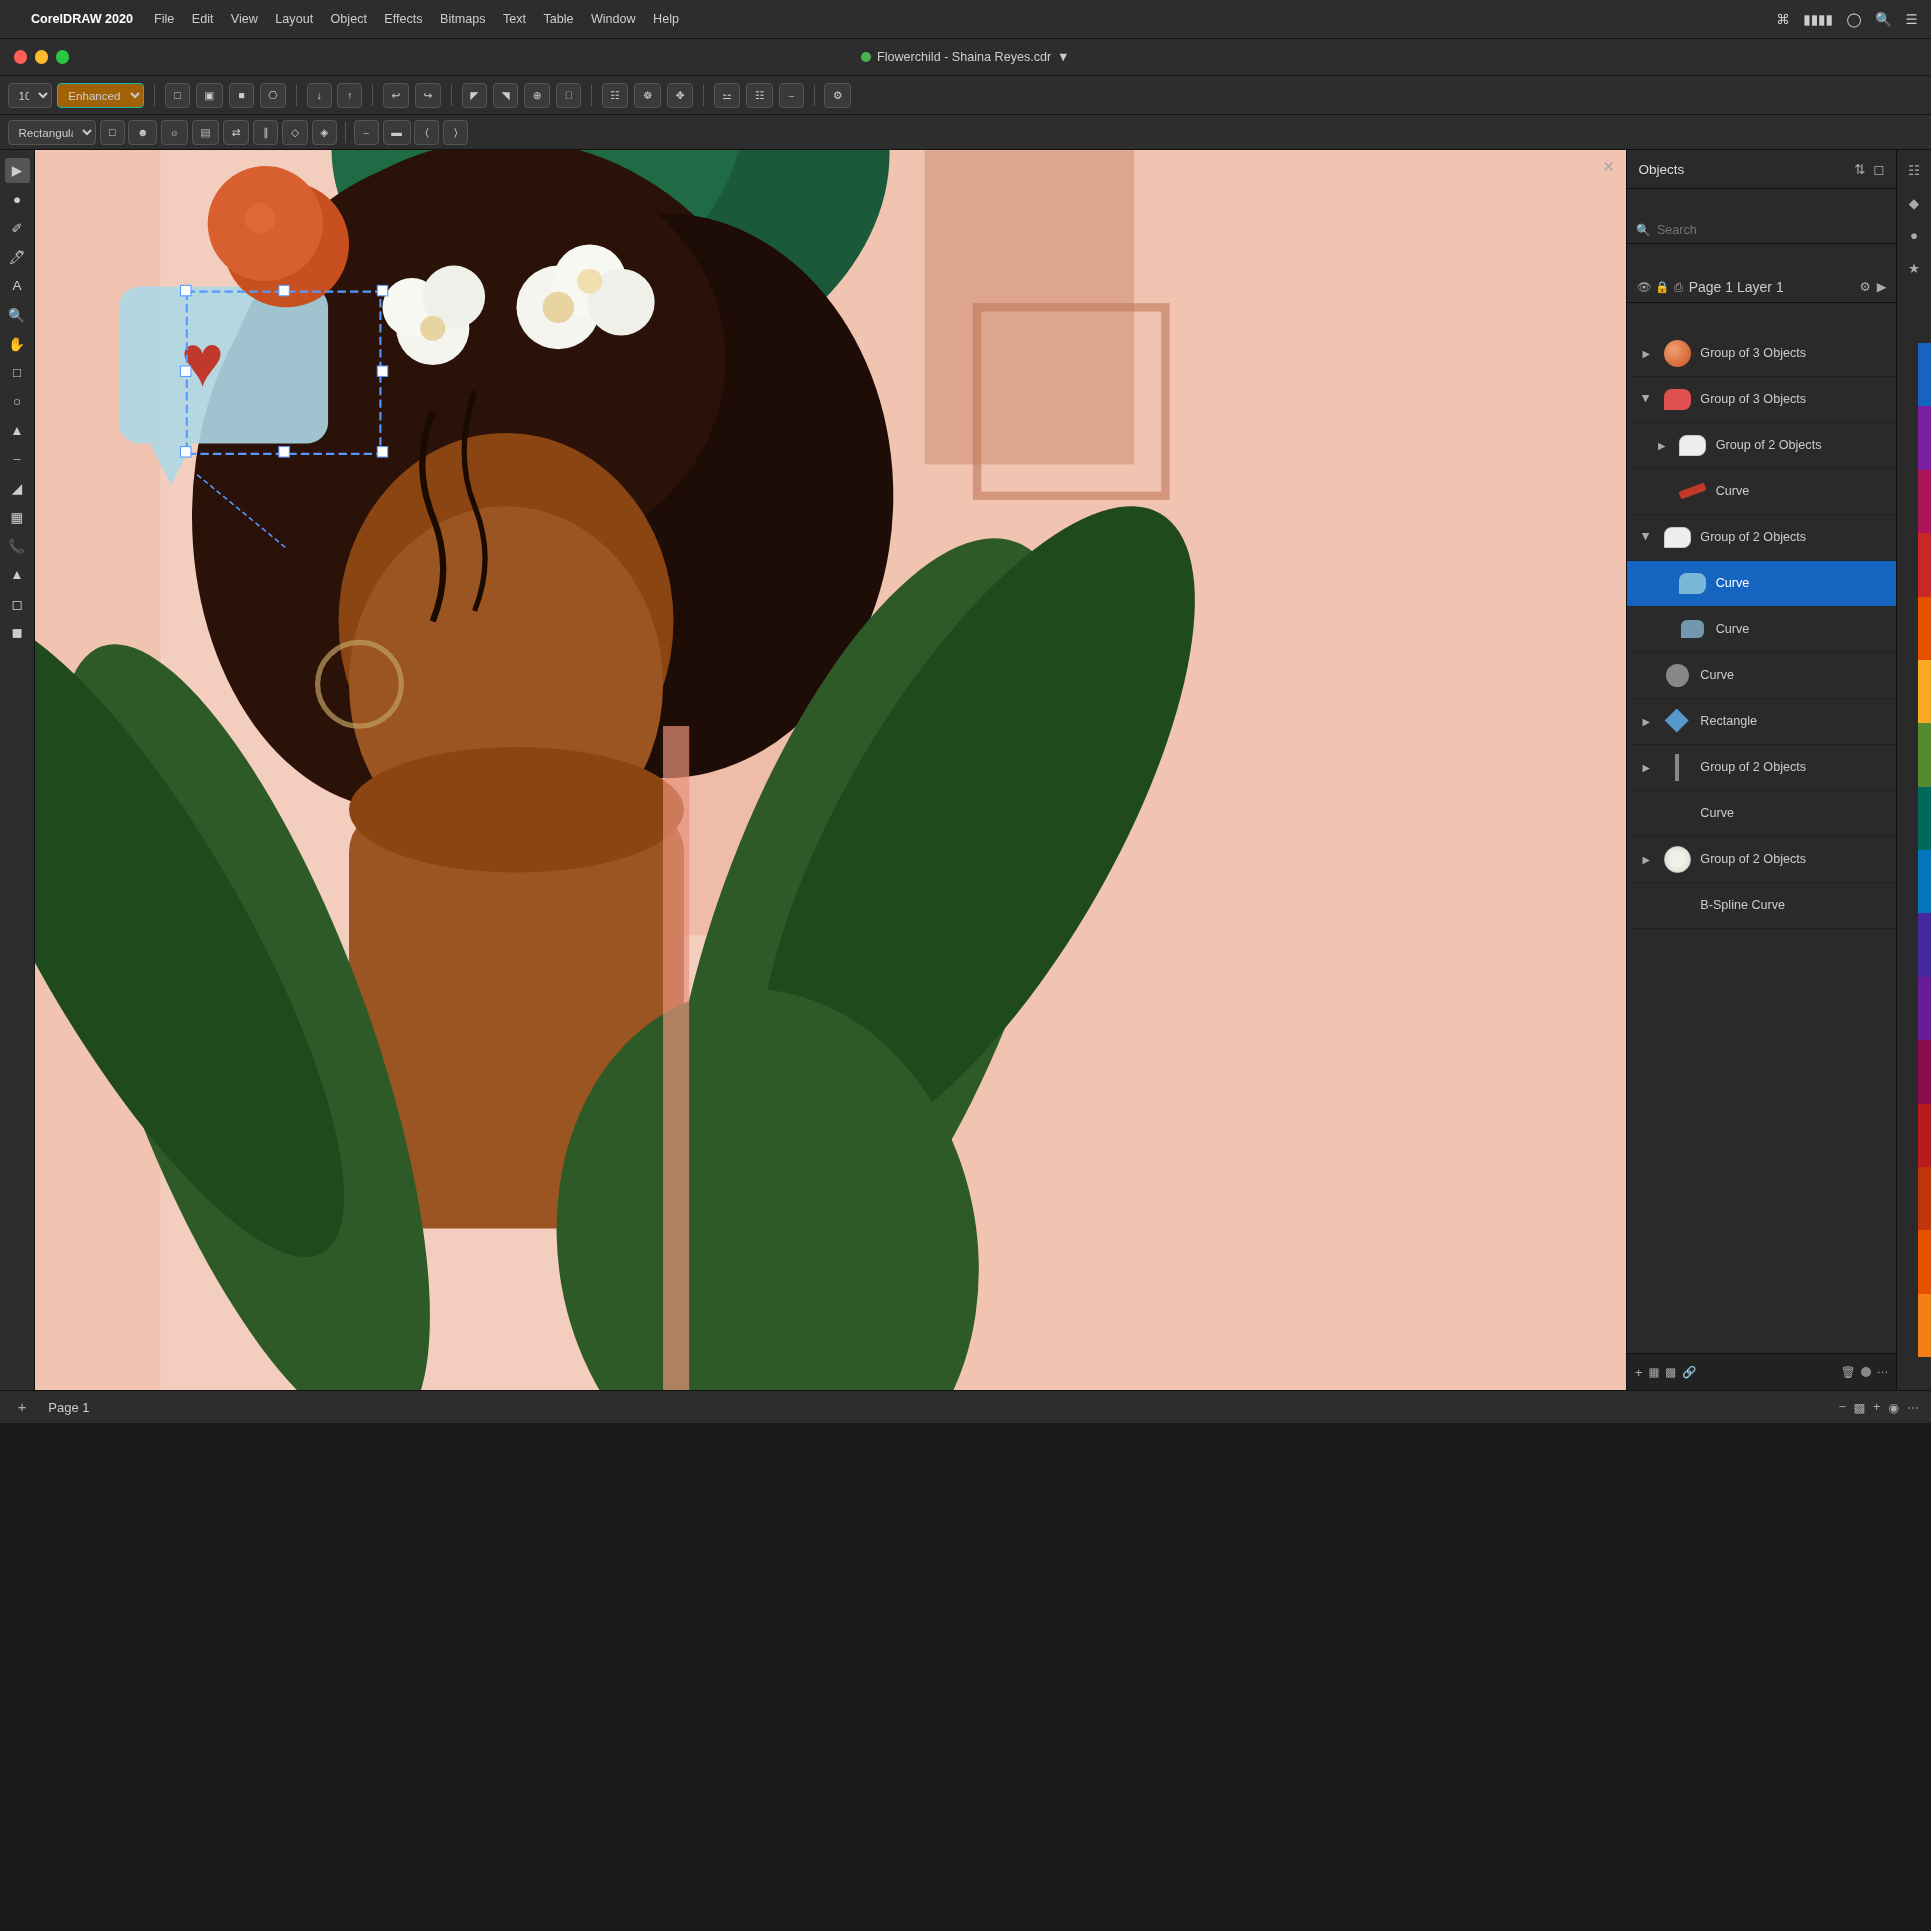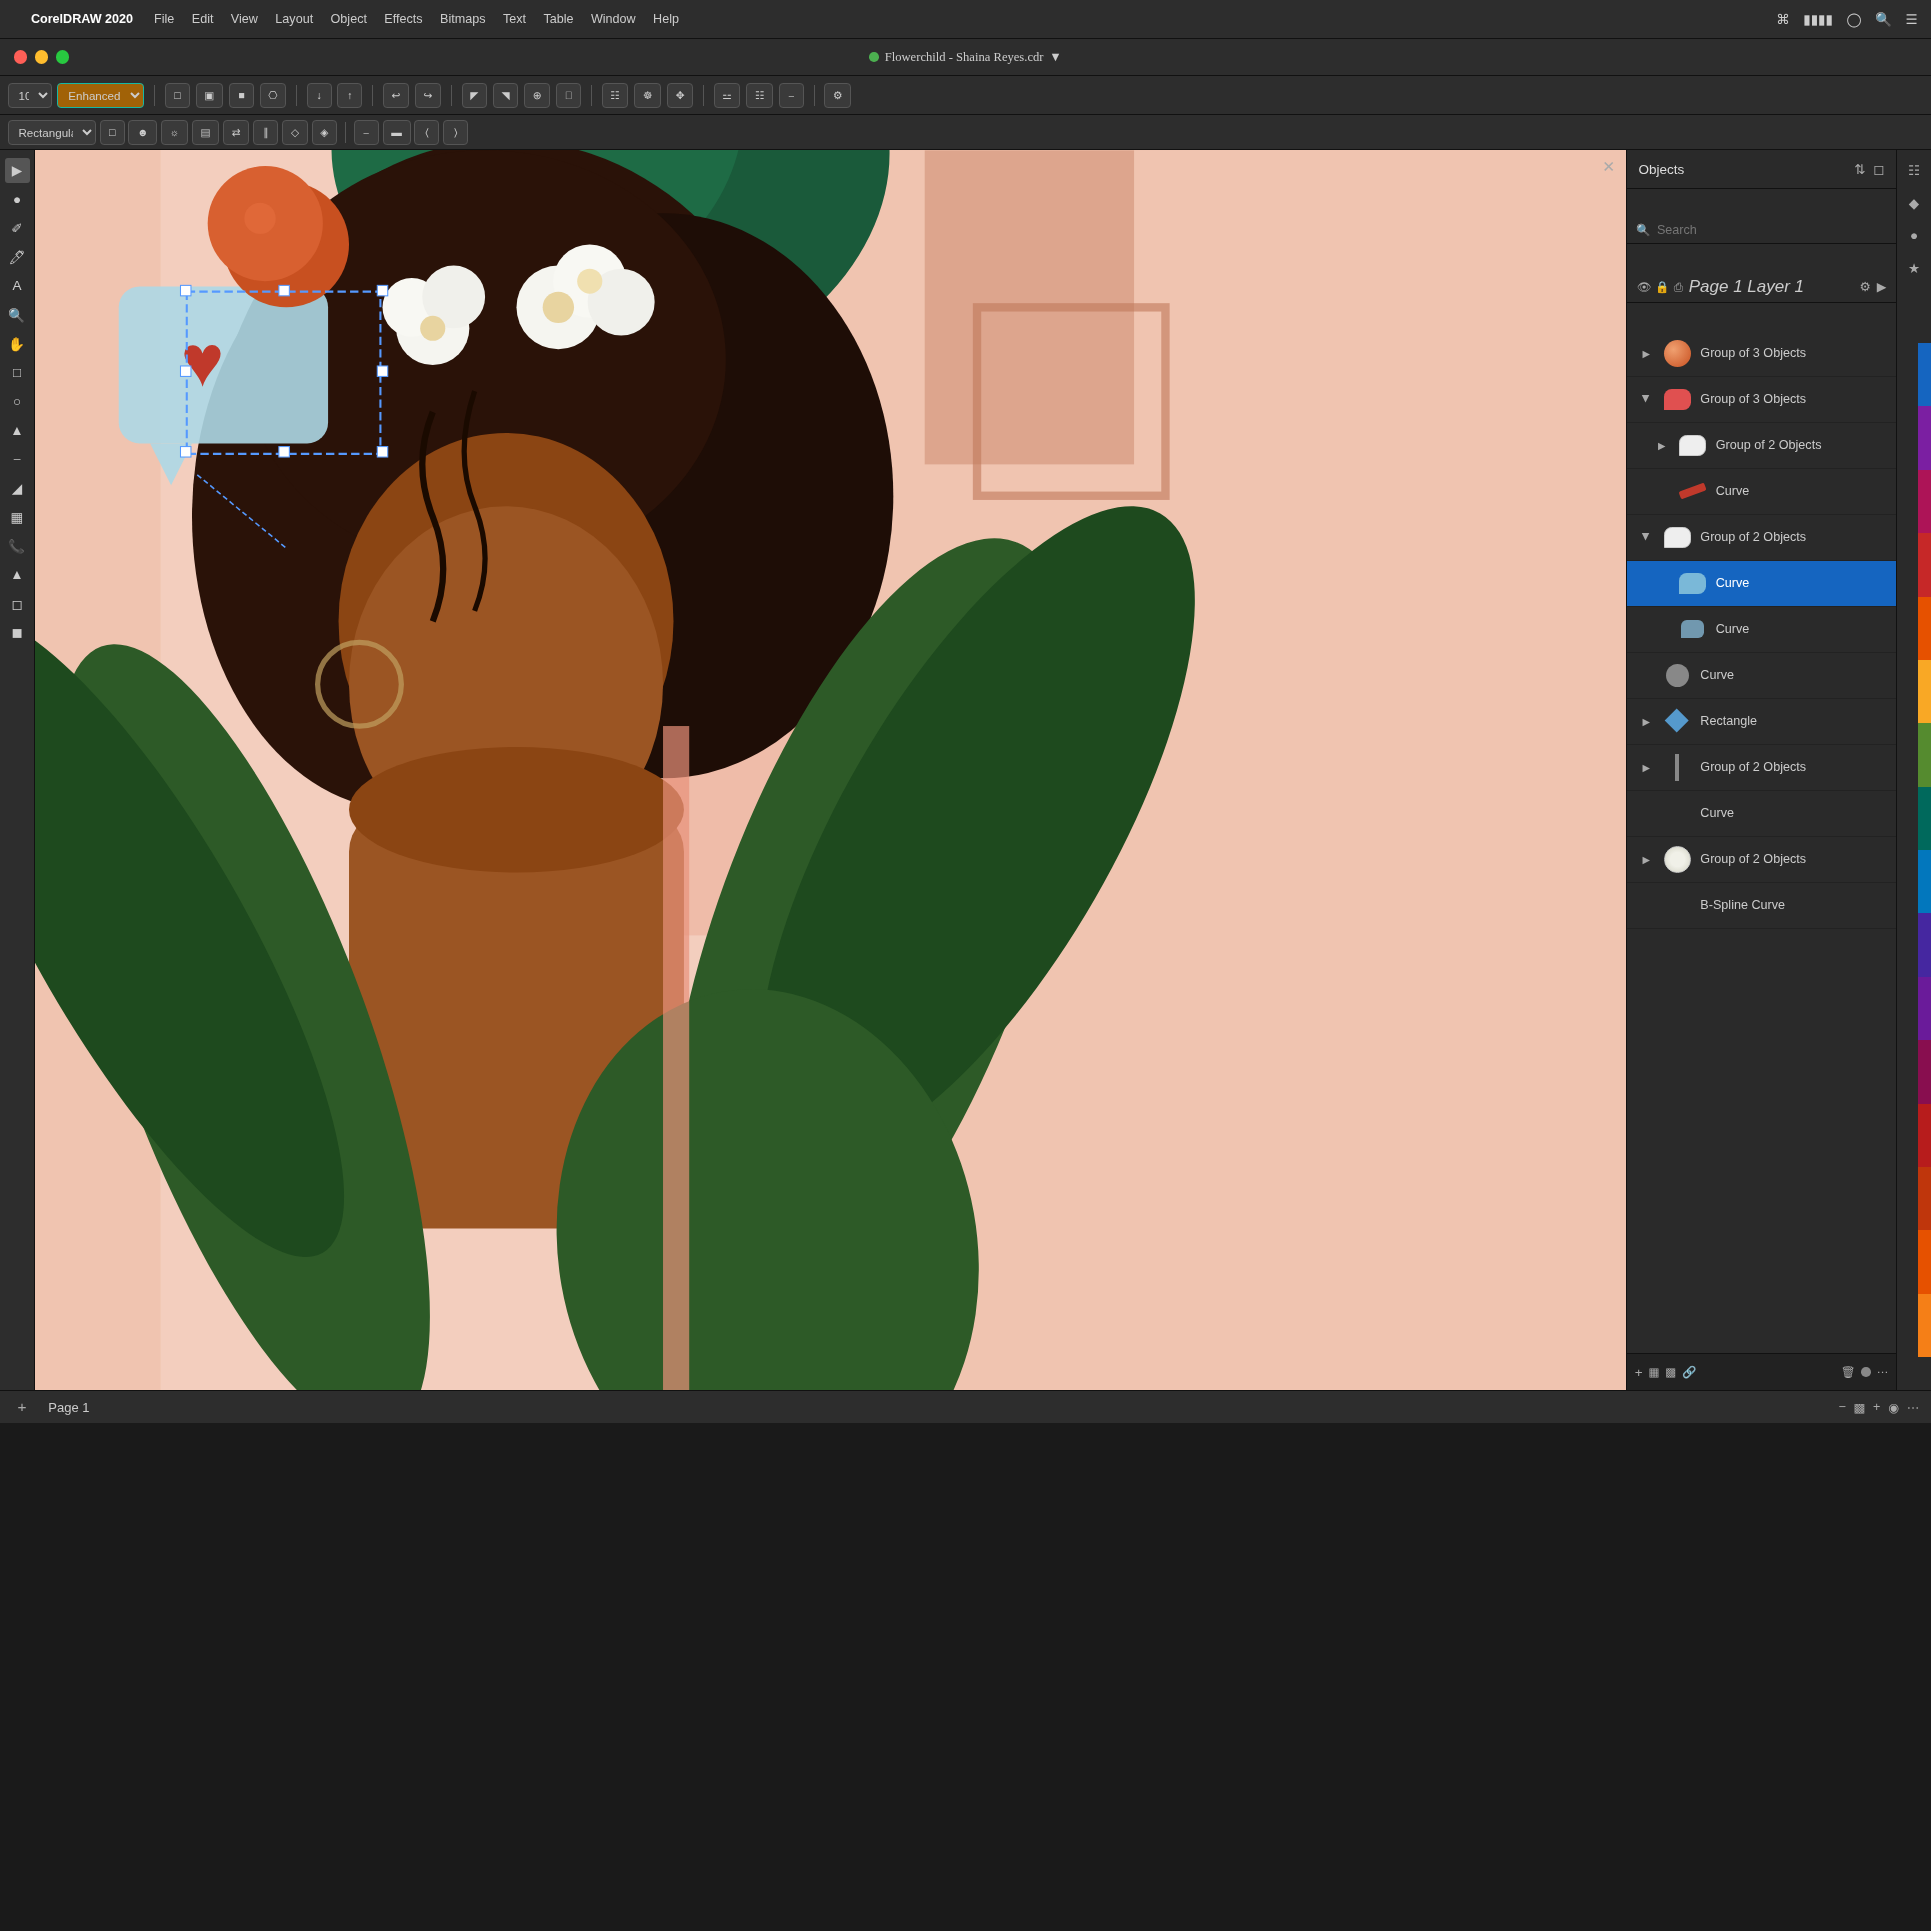--- a/index.html
+++ b/index.html
@@ -71,21 +71,20 @@
     }
     .win-close { background: #ff5f57; }
     .win-min { background: #ffbd2e; }
     .win-max { background: #28c940; }
     .title-bar-title {
       color: #ccc;
       font-size: 12.6px;
       display: flex;
       align-items: center;
       gap: 5.8px;
-      font-family: Liberation Serif, serif;
     }
     .title-dot {
       width: 9.7px;
       height: 9.7px;
       background: #4caf50;
       border-radius: 50%;
     }
 
     
     .toolbar1 {
@@ -269,23 +268,22 @@
     .layer-info-icons {
       display: flex;
       gap: 3.9px;
     }
     .layer-info-icon {
       color: #aaa;
       font-size: 11.6px;
     }
     .layer-page {
       color: #ccc;
-      font-size: 17px;
+      font-size: 14px;
       flex: 1;
-      font-style: italic;
     }
     .layer-gear {
       color: #aaa;
       font-size: 12.6px;
     }
 
     
     .objects-list {
       flex: 1;
       overflow-y: auto;

